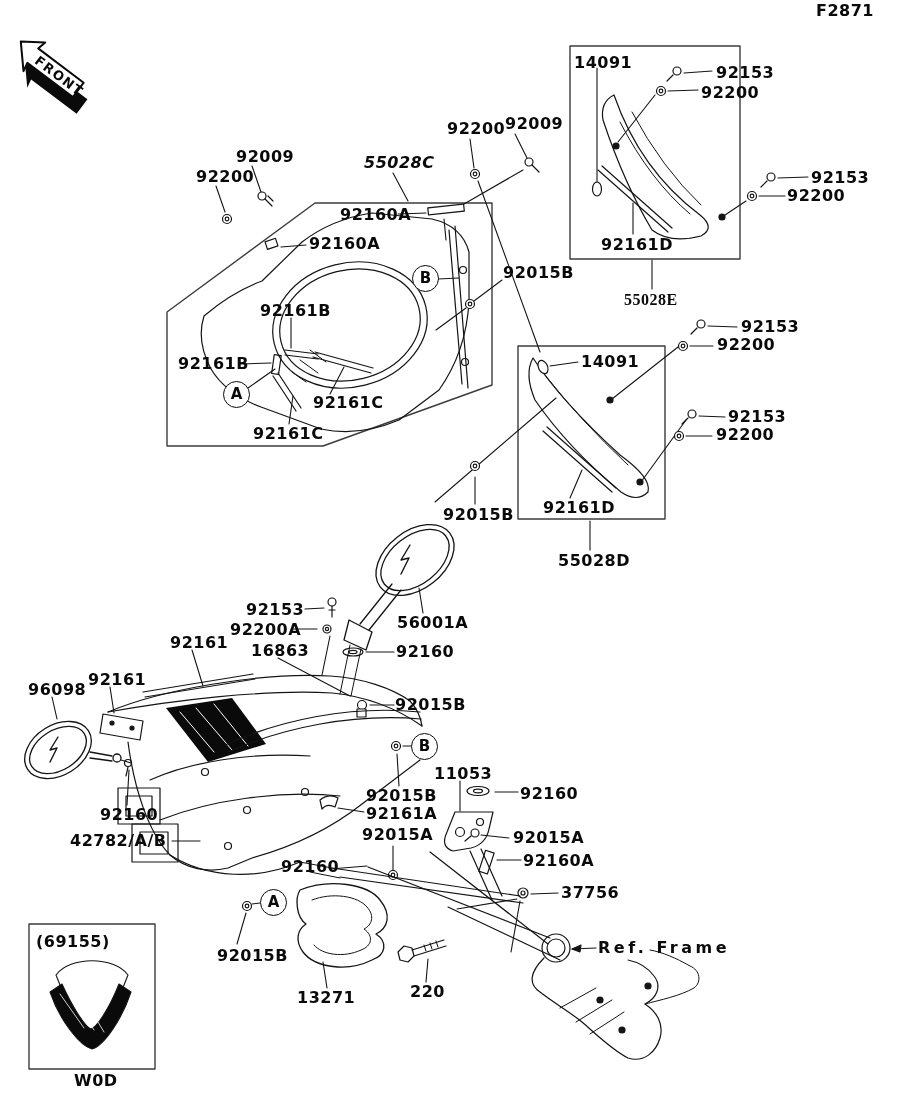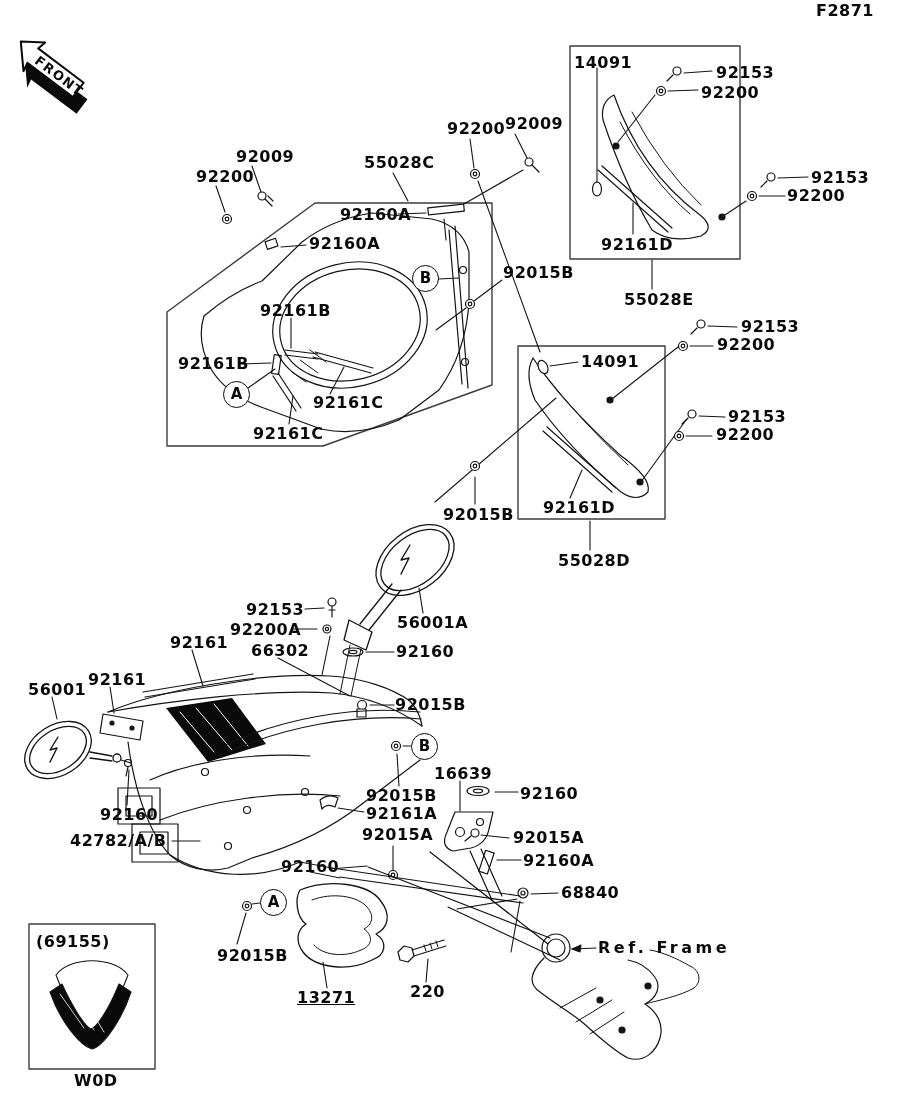--- a/index.html
+++ b/index.html
@@ -367,65 +367,65 @@
 </svg>
 
 <div id="labels">
       <span class="plabel" style="left: 816px; top: 3px;">F2871</span>
       <span class="plabel" style="left: 574px; top: 55px;">14091</span>
       <span class="plabel" style="left: 716px; top: 65px;">92153</span>
       <span class="plabel" style="left: 701px; top: 85px;">92200</span>
       <span class="plabel" style="left: 505px; top: 116px;">92009</span>
       <span class="plabel" style="left: 447px; top: 121px;">92200</span>
       <span class="plabel" style="left: 236px; top: 149px;">92009</span>
-      <span class="plabel" style="left: 364px; top: 155px;">55028C</span>
+      <span class="plabel" style="left: 364px; top: 155px; font-style: italic;">55028C</span>
       <span class="plabel" style="left: 196px; top: 169px;">92200</span>
       <span class="plabel" style="left: 811px; top: 170px;">92153</span>
       <span class="plabel" style="left: 787px; top: 188px;">92200</span>
       <span class="plabel" style="left: 340px; top: 207px;">92160A</span>
       <span class="plabel" style="left: 309px; top: 236px;">92160A</span>
       <span class="plabel" style="left: 601px; top: 237px;">92161D</span>
       <span class="plabel" style="left: 503px; top: 265px;">92015B</span>
-      <span class="plabel" style="left: 624px; top: 292px;">55028E</span>
+      <span class="plabel" style="left: 624px; top: 292px; font-family: Liberation Serif, serif;">55028E</span>
       <span class="plabel" style="left: 260px; top: 303px;">92161B</span>
       <span class="plabel" style="left: 741px; top: 319px;">92153</span>
       <span class="plabel" style="left: 717px; top: 337px;">92200</span>
       <span class="plabel" style="left: 581px; top: 354px;">14091</span>
       <span class="plabel" style="left: 178px; top: 356px;">92161B</span>
       <span class="plabel" style="left: 313px; top: 395px;">92161C</span>
       <span class="plabel" style="left: 728px; top: 409px;">92153</span>
       <span class="plabel" style="left: 716px; top: 427px;">92200</span>
       <span class="plabel" style="left: 253px; top: 426px;">92161C</span>
       <span class="plabel" style="left: 543px; top: 500px;">92161D</span>
       <span class="plabel" style="left: 443px; top: 507px;">92015B</span>
       <span class="plabel" style="left: 558px; top: 553px;">55028D</span>
       <span class="plabel" style="left: 246px; top: 602px;">92153</span>
       <span class="plabel" style="left: 397px; top: 615px;">56001A</span>
       <span class="plabel" style="left: 230px; top: 622px;">92200A</span>
       <span class="plabel" style="left: 170px; top: 635px;">92161</span>
-      <span class="plabel" style="left: 251px; top: 643px;">66302</span>
+      <span class="plabel" style="left: 251px; top: 643px;">16863</span>
       <span class="plabel" style="left: 396px; top: 644px;">92160</span>
       <span class="plabel" style="left: 88px; top: 672px;">92161</span>
-      <span class="plabel" style="left: 28px; top: 682px;">56001</span>
+      <span class="plabel" style="left: 28px; top: 682px;">96098</span>
       <span class="plabel" style="left: 395px; top: 697px;">92015B</span>
-      <span class="plabel" style="left: 434px; top: 766px;">16639</span>
+      <span class="plabel" style="left: 434px; top: 766px;">11053</span>
       <span class="plabel" style="left: 520px; top: 786px;">92160</span>
       <span class="plabel" style="left: 366px; top: 788px;">92015B</span>
       <span class="plabel" style="left: 366px; top: 806px;">92161A</span>
       <span class="plabel" style="left: 100px; top: 807px;">92160</span>
       <span class="plabel" style="left: 362px; top: 827px;">92015A</span>
       <span class="plabel" style="left: 513px; top: 830px;">92015A</span>
       <span class="plabel" style="left: 70px; top: 833px;">42782/A/B</span>
       <span class="plabel" style="left: 523px; top: 853px;">92160A</span>
       <span class="plabel" style="left: 281px; top: 859px;">92160</span>
-      <span class="plabel" style="left: 561px; top: 885px;">68840</span>
+      <span class="plabel" style="left: 561px; top: 885px;">37756</span>
       <span class="plabel" style="left: 36px; top: 934px;">(69155)</span>
       <span class="plabel wide" style="left: 598px; top: 940px;">Ref. Frame</span>
       <span class="plabel" style="left: 217px; top: 948px;">92015B</span>
-      <span class="plabel" style="left: 297px; top: 990px; text-decoration: underline;">13271</span>
+      <span class="plabel" style="left: 297px; top: 990px;">13271</span>
       <span class="plabel" style="left: 410px; top: 984px;">220</span>
       <span class="plabel" style="left: 74px; top: 1073px;">W0D</span>
       <div class="marker" style="left: 223px; top: 381px;">A</div>
       <div class="marker" style="left: 412px; top: 265px;">B</div>
       <div class="marker" style="left: 411px; top: 733px;">B</div>
       <div class="marker" style="left: 260px; top: 889px;">A</div>
     </div>
 
 </div>
 

